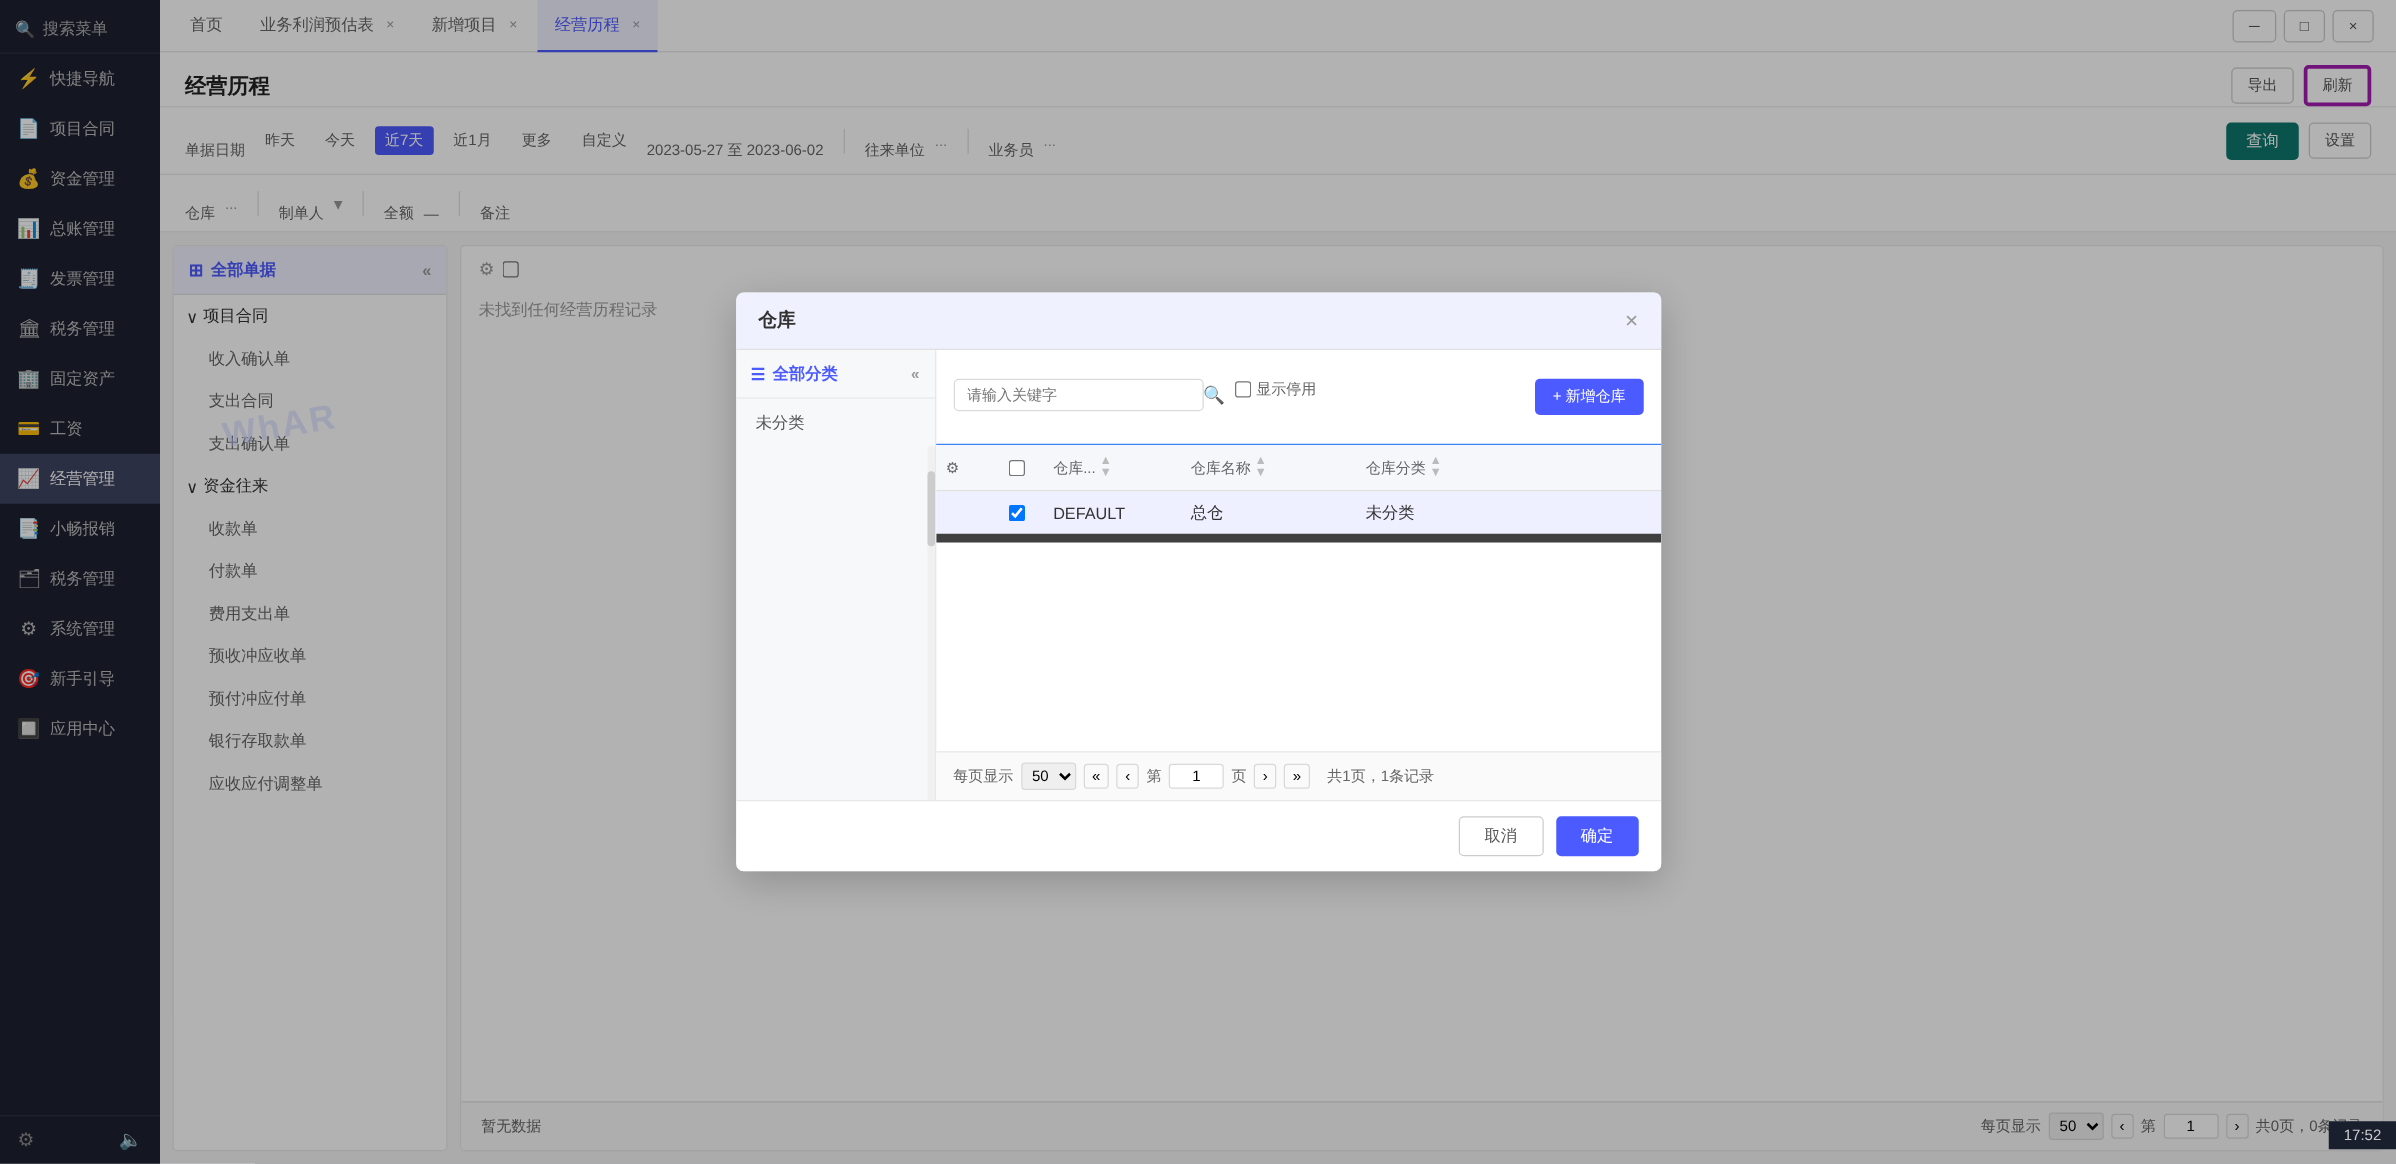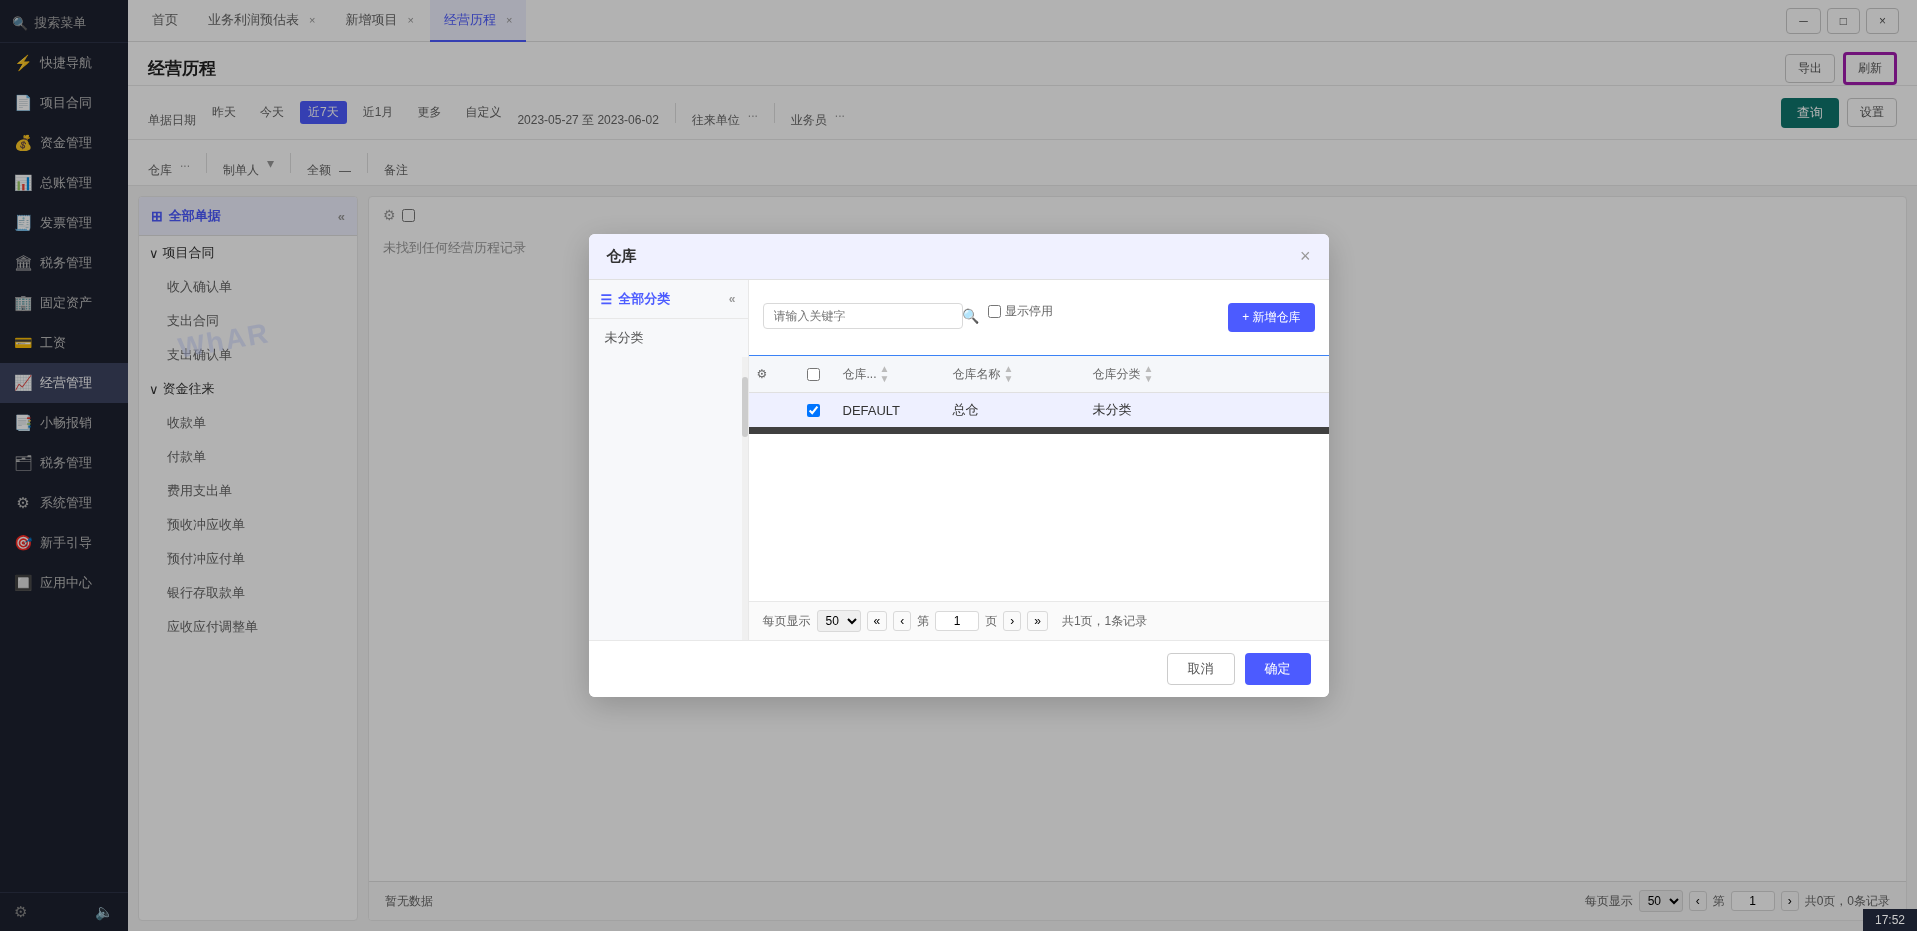--- a/index.html
+++ b/index.html
@@ -531,15 +531,15 @@
       </div>
     </div>
 
     <div class="modal-action-bar">
       <button class="btn-cancel">取消</button>
       <button class="btn-confirm">确定</button>
     </div>
   </div>
 </div>
 
-<div style="position:fixed; bottom:0; right:0; background:#1a1f2e; color:#ccc; font-size:12px; padding:4px 12px; z-index:200;">
+<div style="position:fixed; bottom:12px; right:0; background:#1a1f2e; color:#ccc; font-size:12px; padding:4px 12px; z-index:200;">
   <span>17:52</span>
 </div>
 
 </body></html>

